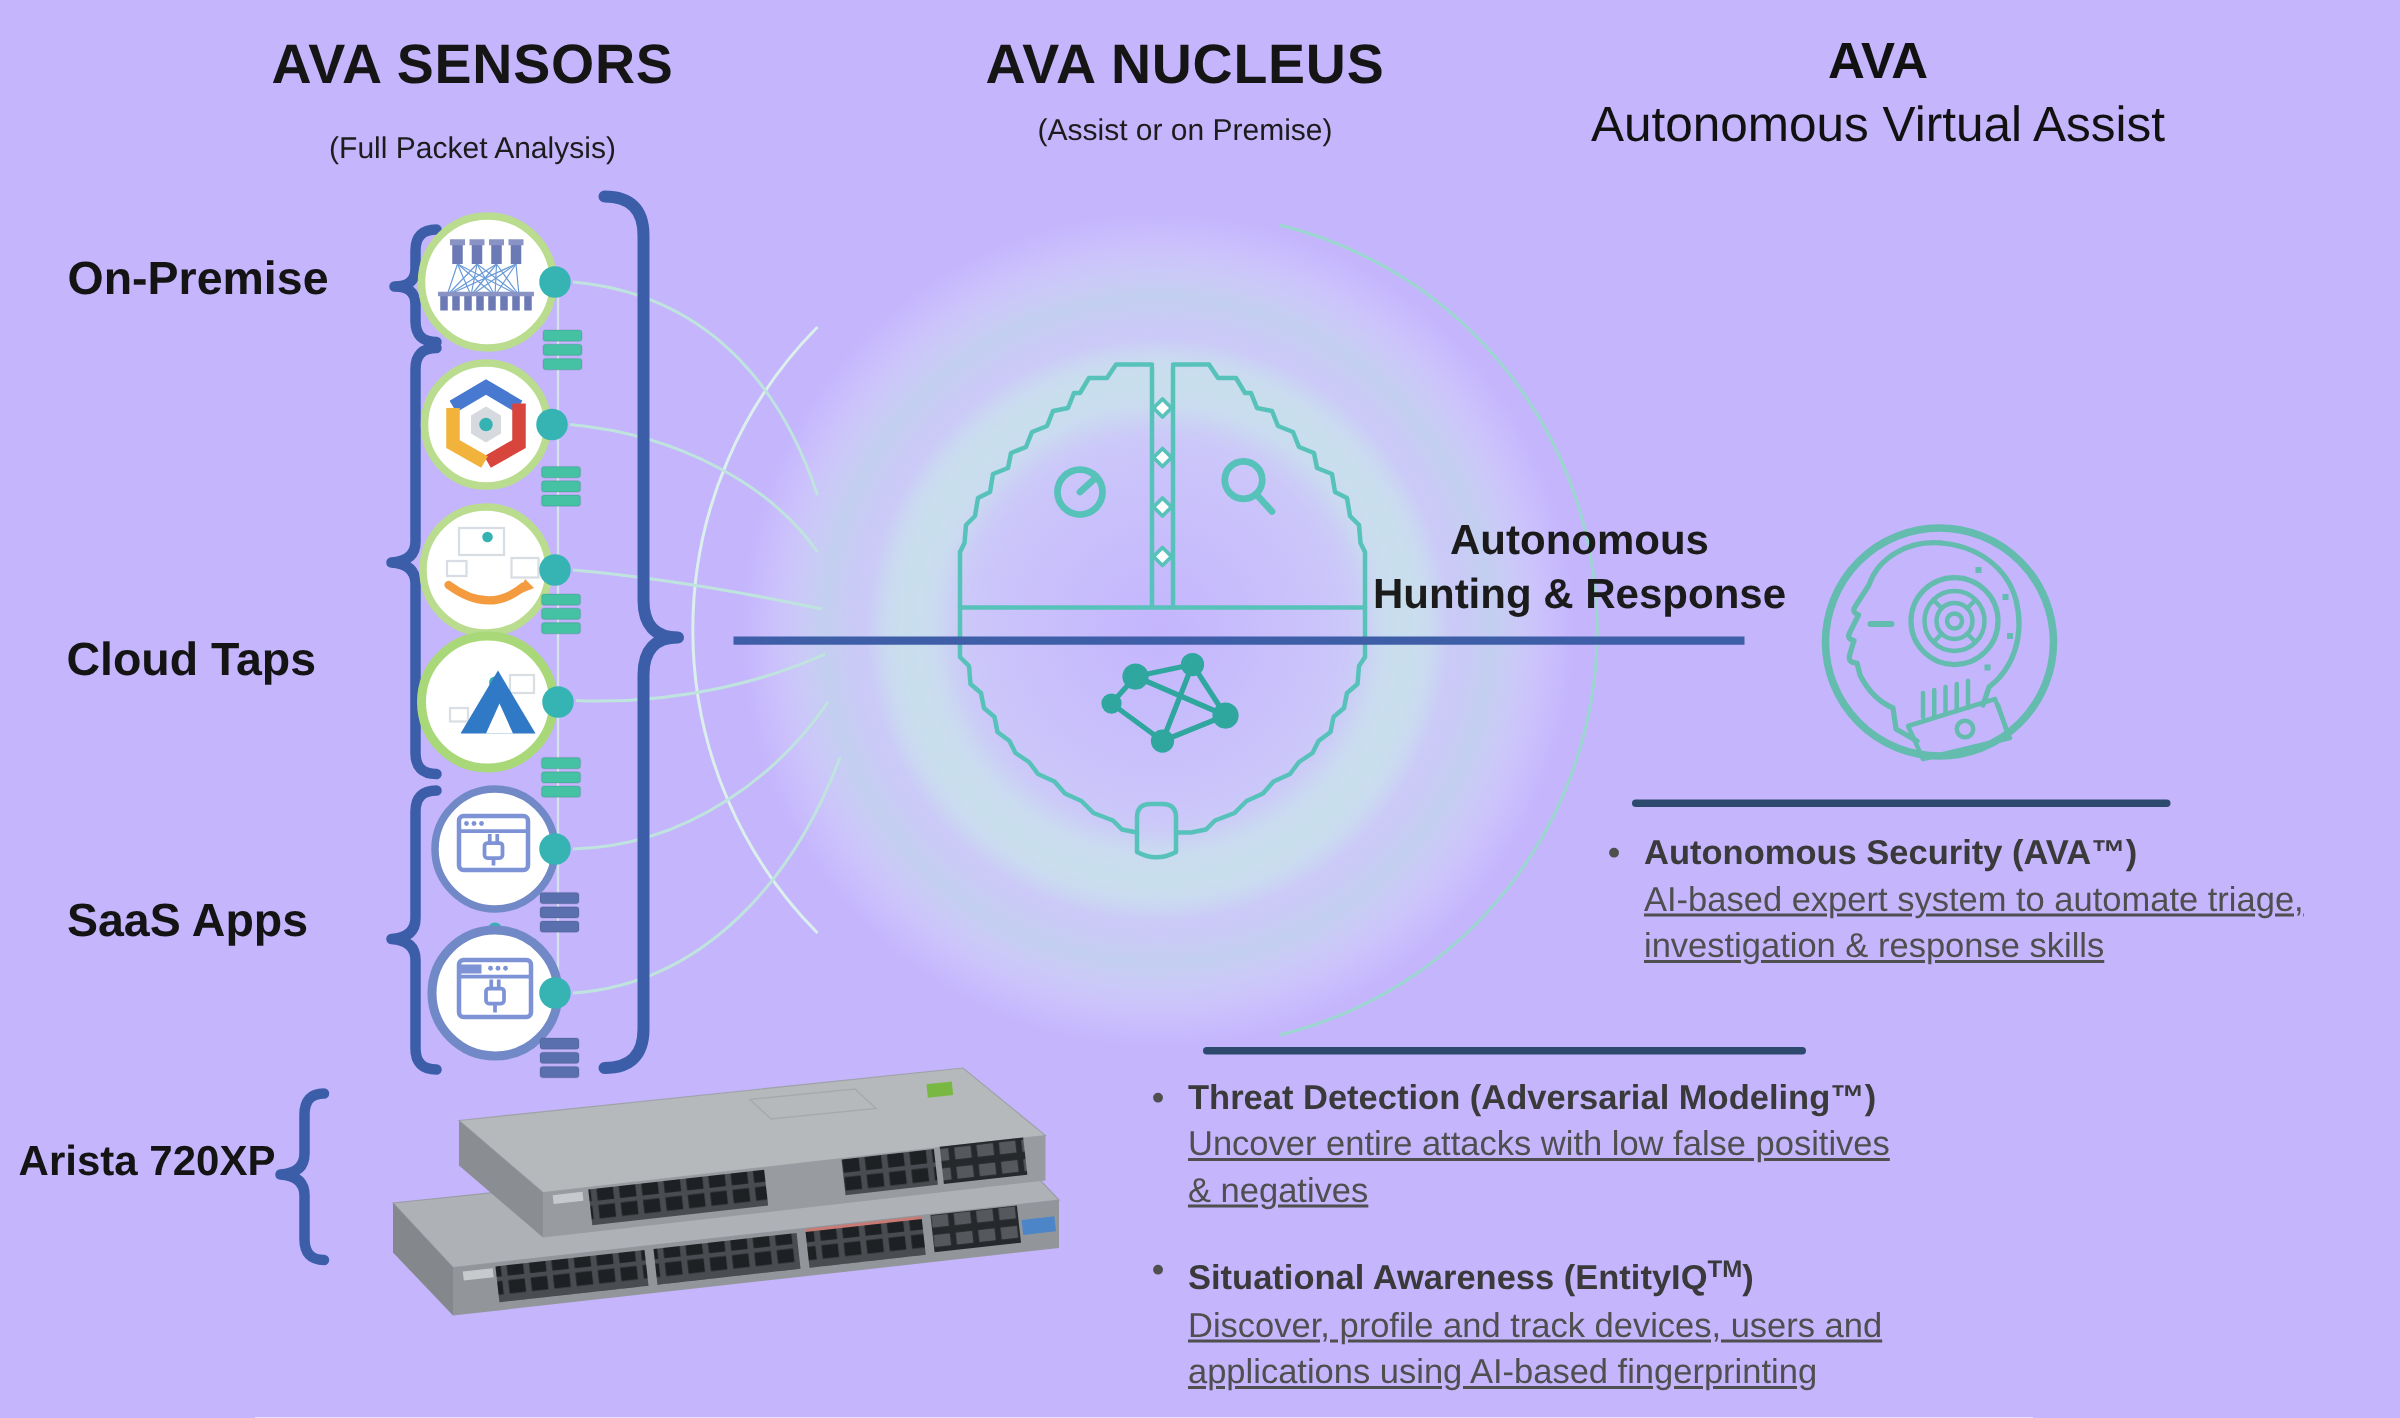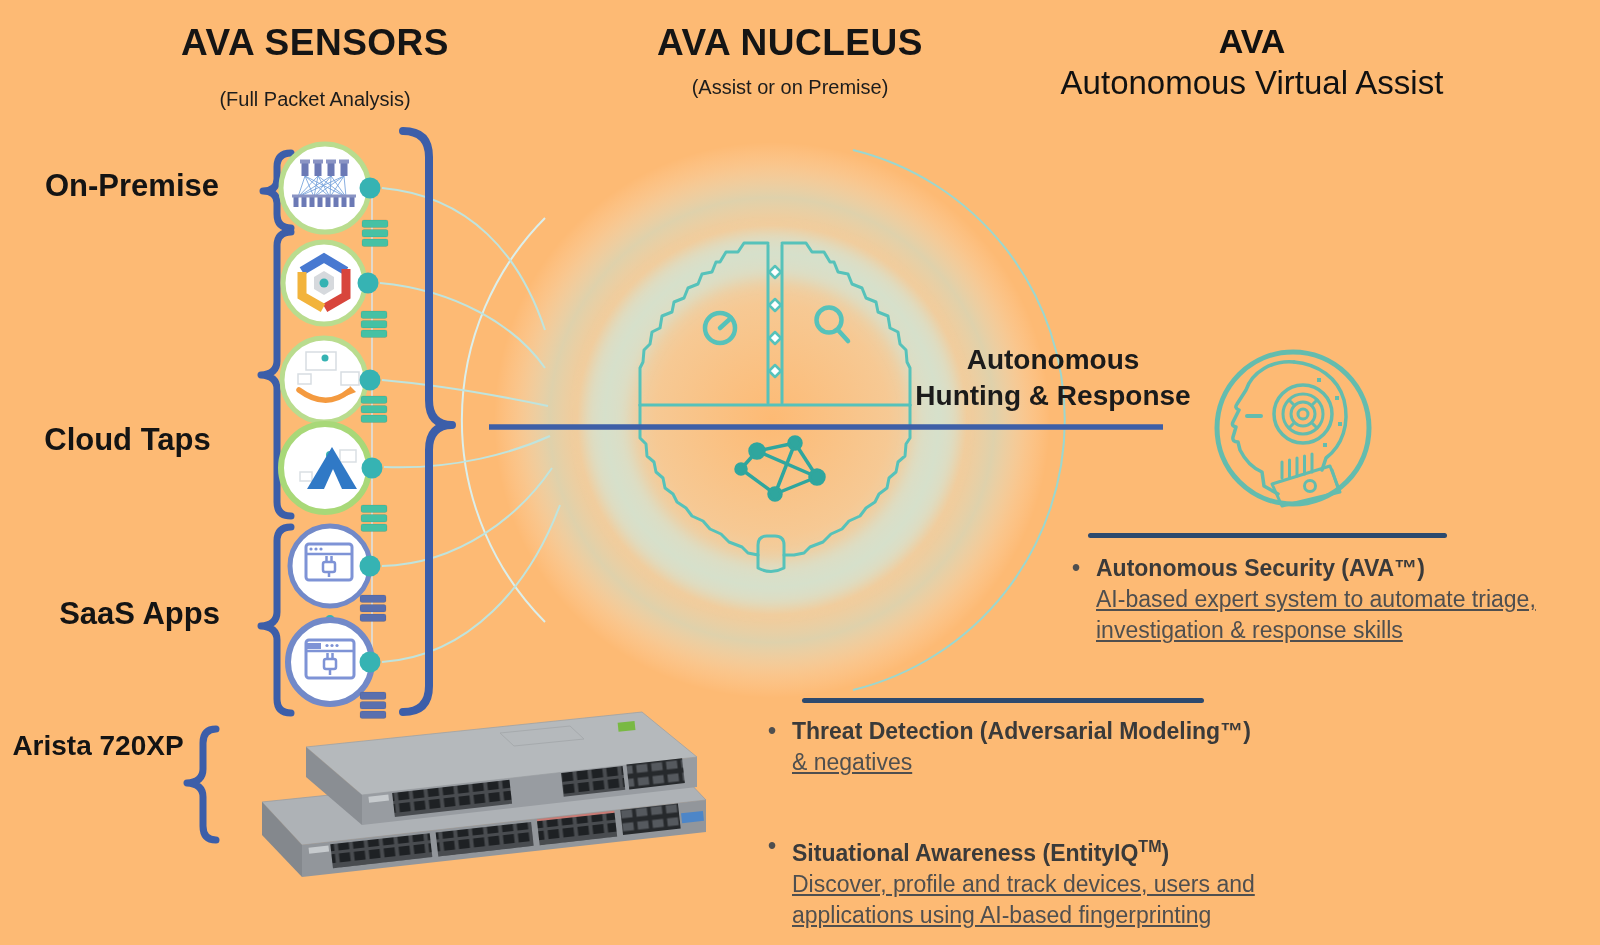--- a/index.html
+++ b/index.html
@@ -1,17 +1,17 @@
 <!DOCTYPE html>
 <html><head>
 <meta charset="utf-8">
 <style>
   html,body{margin:0;padding:0;background:#fff;}
   #canvas{
-    position:relative;width:1600px;height:945px;overflow:hidden;background:#fdba74;
+    position:relative;width:1600px;height:945px;overflow:hidden;background:#c4b5fd;
     font-family:"Liberation Sans", sans-serif; color:#111;
   }
   .abs{position:absolute;}
   .ctr{text-align:center;}
   .col-title{font-size:37px;font-weight:bold;color:#151515;letter-spacing:0.5px;}
   .col-sub{font-size:20px;color:#1c1c1c;}
   .grp-label{font-size:31px;font-weight:bold;color:#141414;}
   .grp-sub{font-size:19.5px;color:#141414;}
   .flow-label{font-size:28px;font-weight:bold;color:#1b1b1b;line-height:36px;}
   .divider{background:#2d4a6e;height:5px;border-radius:2.5px;}
@@ -361,22 +361,22 @@
   <div class="abs ctr col-sub" style="left:115px;top:88px;width:400px;">(Full Packet Analysis)</div>
 
   <div class="abs ctr col-title" style="left:590px;top:22px;width:400px;">AVA NUCLEUS</div>
   <div class="abs ctr col-sub" style="left:590px;top:76px;width:400px;">(Assist or on Premise)</div>
 
   <div class="abs ctr" style="left:1052px;top:22px;width:400px;font-size:34px;font-weight:bold;">AVA</div>
   <div class="abs ctr" style="left:1032px;top:64px;width:440px;font-size:33px;">Autonomous Virtual Assist</div>
 
   <div class="abs ctr grp-label" style="left:32px;top:168px;width:200px;">On-Premise</div>
   <div class="abs ctr grp-label" style="left:30px;top:382px;width:195px;margin-top:40px;">Cloud Taps</div>
-  <div class="abs ctr grp-label" style="left:30px;top:596px;width:190px;text-align:right;">SaaS Apps</div>
-  <div class="abs ctr grp-label" style="left:12px;top:730px;width:172px;font-size:28px;text-align:center;">Arista 720XP</div>
+  <div class="abs ctr grp-label" style="left:30px;top:596px;width:190px;">SaaS Apps</div>
+  <div class="abs ctr grp-label" style="left:12px;top:758px;width:172px;font-size:28px;text-align:center;">Arista 720XP</div>
 
   <div class="abs ctr flow-label" style="left:900px;top:342px;width:306px;">
     <div>Autonomous</div>
     <div>Hunting &amp; Response</div>
   </div>
 
   <div class="abs divider" style="left:1088px;top:533px;width:359px;"></div>
   <div class="abs divider" style="left:802px;top:698px;width:402px;"></div>
 
   <div class="feature" style="left:1068px;top:553px;width:510px;">
@@ -386,20 +386,21 @@
     </div>
     <div class="f-line">AI-based expert system to automate triage,</div>
     <div class="f-line">investigation &amp; response skills</div>
   </div>
 
   <div class="feature" style="left:764px;top:716px;width:540px;">
     <div class="f-title">
       <span class="f-bullet">•</span>
       <span>Threat Detection (Adversarial Modeling™)</span>
     </div>
+    <div class="f-line">Uncover entire attacks with low false positives</div>
     <div class="f-line">&amp; negatives</div>
   </div>
 
   <div class="feature" style="left:764px;top:831px;width:540px;">
     <div class="f-title">
       <span class="f-bullet">•</span>
       <span>Situational Awareness (EntityIQ</span><sup>TM</sup><span>)</span>
     </div>
     <div class="f-line">Discover, profile and track devices, users and</div>
     <div class="f-line">applications using AI-based fingerprinting</div>

